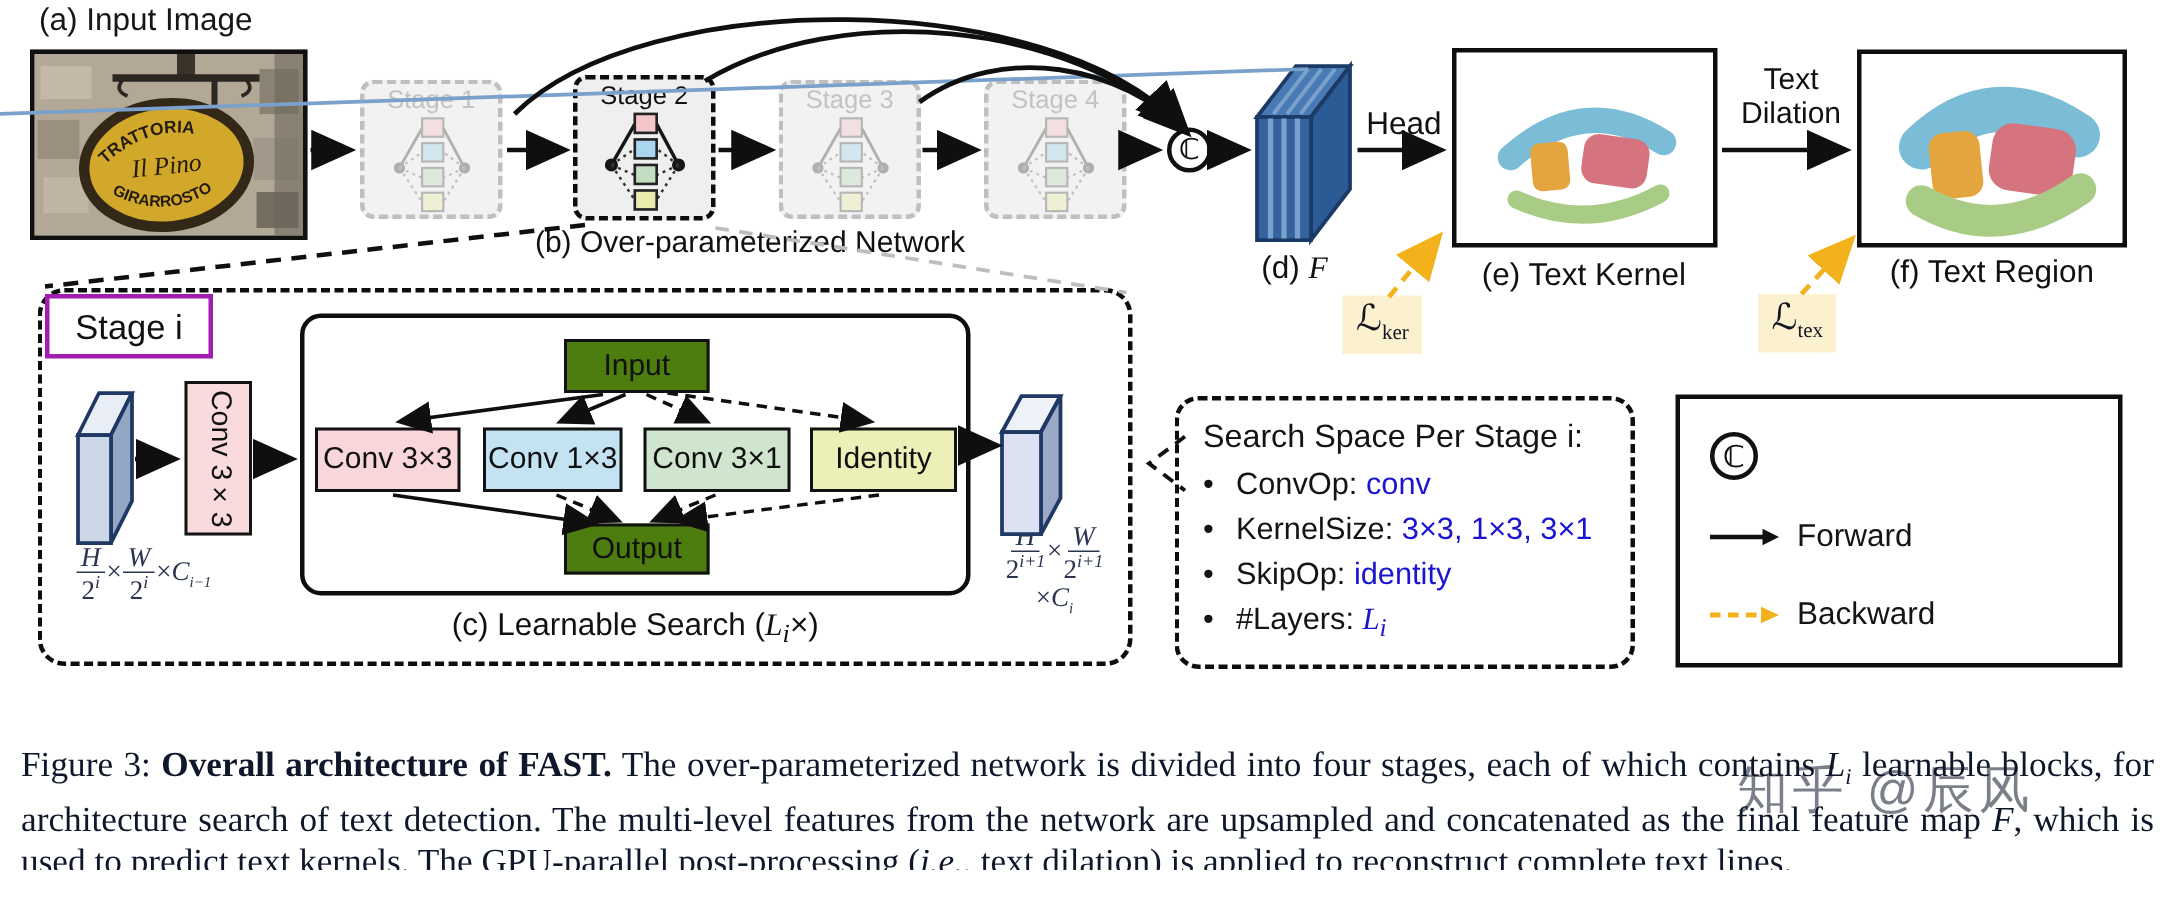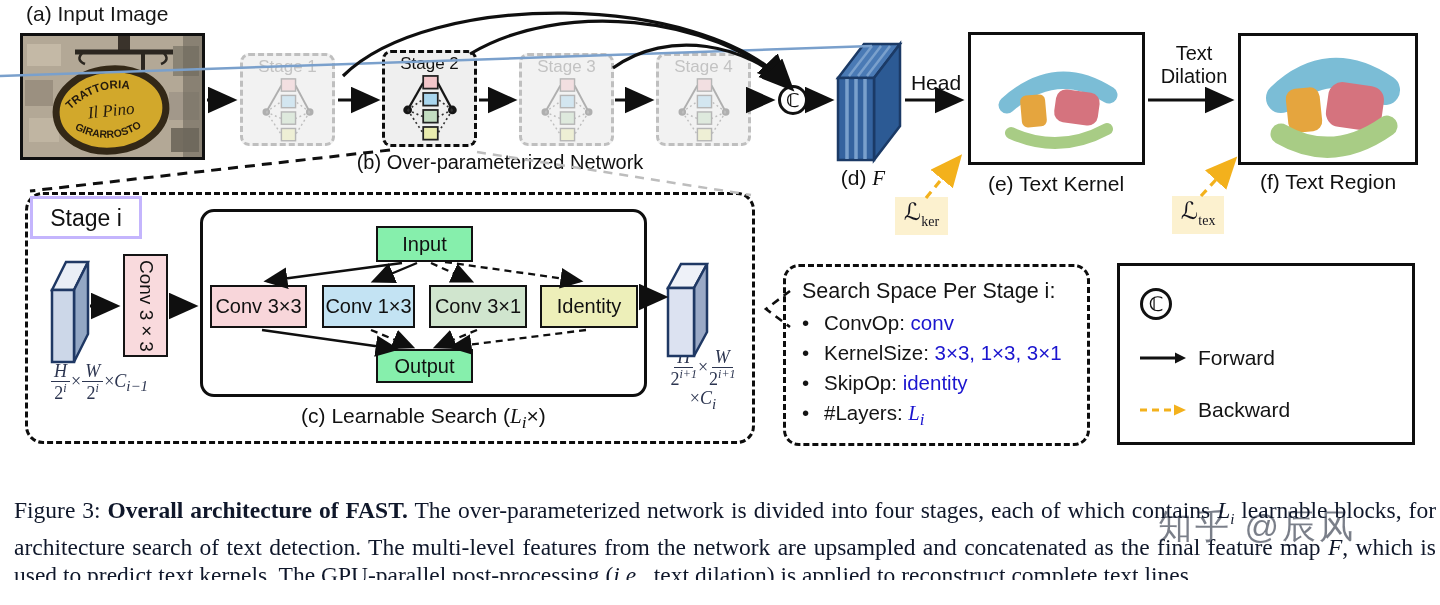--- a/index.html
+++ b/index.html
@@ -36,41 +36,41 @@
   #panel-f-label{left:1230px;top:170px;width:196px;font-size:21px;text-align:center;}
   #dilation-label{left:1146px;top:42px;width:96px;font-size:20px;line-height:23px;text-align:center;}
 
   .loss{background:#fcf1cf;padding:1px 9px 5px 9px;font-size:24px;color:#15151f;
         font-family:"DejaVu Sans",sans-serif;}
   .loss sub{font-size:14px;font-family:"Liberation Serif",serif;}
   #loss-ker{left:895px;top:197px;} #loss-tex{left:1172px;top:196px;}
 
   
   #detail-box{left:25px;top:192px;width:730px;height:252px;border:3.5px dashed #0d0d0d;border-radius:18px;box-sizing:border-box;}
-  #stage-i-title{left:30px;top:196px;width:112px;height:43px;border:3px solid #c4b5fd;background:#fff;box-sizing:border-box;
+  #stage-i-title{left:30px;top:196px;width:112px;height:43px;border:3px solid #a21caf;background:#fff;box-sizing:border-box;
                  font-size:23px;line-height:38px;text-align:center;}
   #conv-pre{left:123px;top:254px;width:45px;height:103px;background:#f9dadd;border:2.8px solid #141414;box-sizing:border-box;
             writing-mode:vertical-rl;text-align:center;font-size:19px;line-height:39px;}
   #learn-block{left:200px;top:209px;width:447px;height:188px;border:3px solid #0e0e0e;border-radius:14px;box-sizing:border-box;background:#fff;}
-  .io-box{border:2.8px solid #121212;background:#86efac;box-sizing:border-box;text-align:center;font-size:20px;}
+  .io-box{border:2.8px solid #121212;background:#4d7c0f;box-sizing:border-box;text-align:center;font-size:20px;}
   #input-box{left:376px;top:226px;width:97px;height:36px;line-height:32px;}
   #output-box{left:376px;top:349px;width:97px;height:34px;line-height:30px;}
   .op-box{top:285px;height:43px;border:2.8px solid #121212;box-sizing:border-box;text-align:center;font-size:20px;line-height:38px;}
   #op1{left:210px;width:97px;background:#f8d6da;}
   #op2{left:322px;width:93px;background:#c3e3f3;}
   #op3{left:429px;width:98px;background:#d0e5ce;}
   #op4{left:540px;width:98px;background:#edefb9;}
   #panel-c-label{left:200px;top:404px;width:447px;font-size:21px;text-align:center;}
 
   .dims{font-family:"Liberation Serif",serif;font-size:18px;color:#2c3550;}
   .serif-i{font-family:"Liberation Serif",serif;font-style:italic;}
   .frac{display:inline-flex;flex-direction:column;align-items:center;vertical-align:middle;line-height:1.05;margin:0 1px;}
   .ftop{border-bottom:1.6px solid #2c3550;padding:0 3px 0 3px;}
   .fbot sup{font-size:12px;}
-  .dims sub{font-size:15px;}
+  .dims sub{font-size:10px;}
   #in-dims{left:50px;top:362px;}
   #out-dims{left:648px;top:348px;width:110px;text-align:center;line-height:1.0;}
 
   
   #search-box{left:783px;top:264px;width:307px;height:182px;border:3.5px dashed #0d0d0d;border-radius:16px;box-sizing:border-box;padding:12px 0 0 16px;}
   #search-title{font-size:21.5px;color:#141414;margin-bottom:7px;}
   .sitem{font-size:20.5px;margin-top:6px;color:#141414;}
   .sitem .bullet{display:inline-block;width:22px;}
   .sval{color:#1b15cf;}
 

